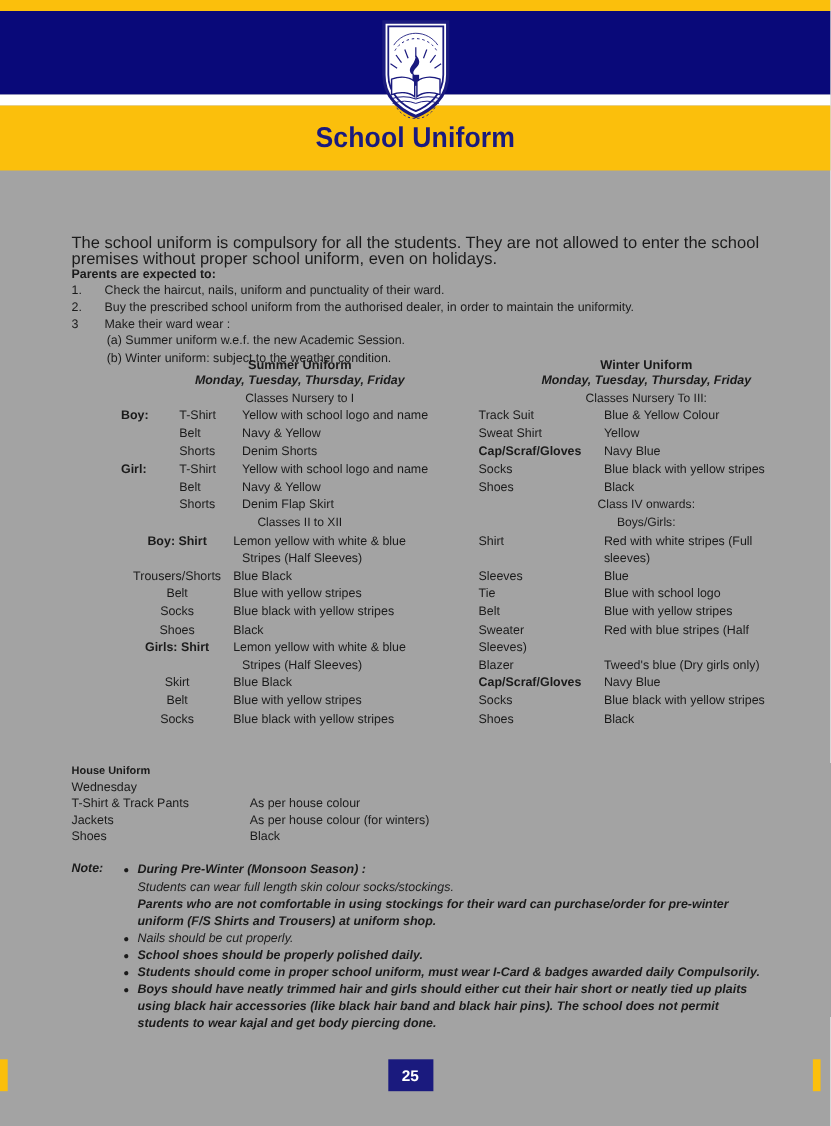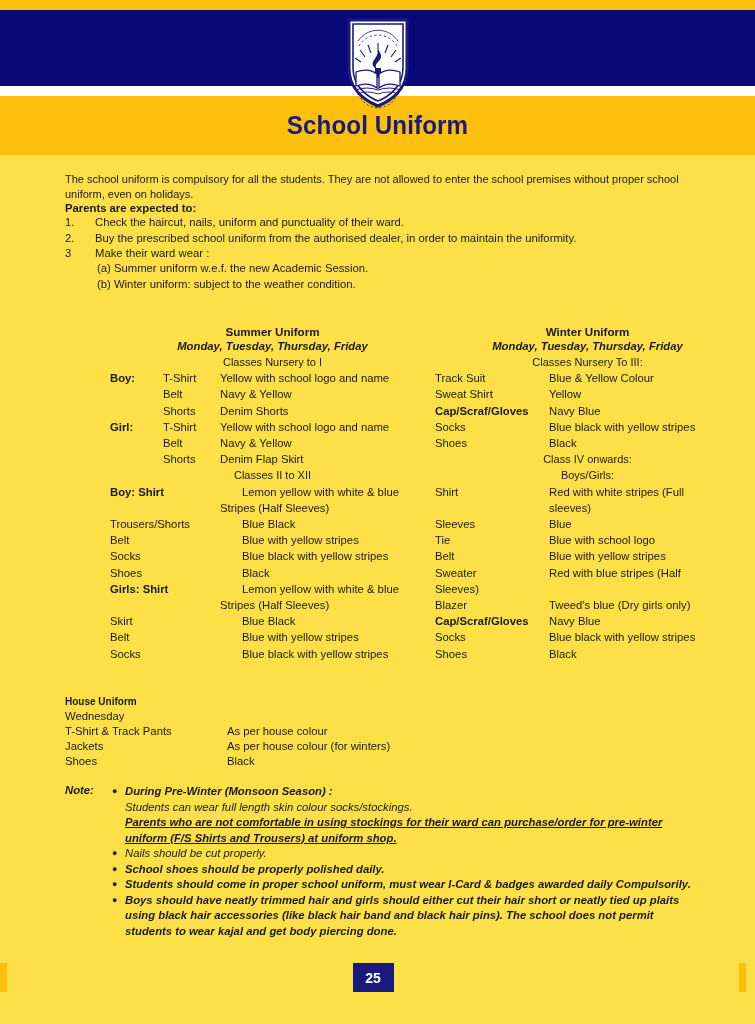--- a/index.html
+++ b/index.html
@@ -3,21 +3,21 @@
 <meta charset="utf-8">
 <style>
   * { box-sizing: border-box; margin: 0; padding: 0; }
   html, body {
     width: 755px; height: 1024px;
     background: #ffffff;
     font-family: "Liberation Sans", sans-serif;
     color: #1a1a1a;
     overflow: hidden;
   }
-  .page { position: relative; width: 755px; height: 1024px; background:#fde047; }
+  .page { position: relative; width: 755px; height: 1024px; background:#a3a3a3; }
 
   
   .band-top-yellow { position:absolute; left:0; top:0; width:755px; height:10px; background:#FBBF0C; }
   .band-navy       { position:absolute; left:0; top:10px; width:755px; height:76px; background:#090979; }
   .band-white-gap  { position:absolute; left:0; top:86px; width:755px; height:10px; background:#ffffff; }
   .band-yellow     { position:absolute; left:0; top:96px; width:755px; height:59px; background:#FBBF0C; }
 
   .page-title {
     position:absolute; left:0; top:110px; width:755px;
     text-align:center;
@@ -26,22 +26,22 @@
     font-family:"Liberation Sans", sans-serif;
     transform: scaleX(0.93);
   }
 
   
   .logo-wrap { position:absolute; left:343px; top:16px; width:70px; height:94px; }
   .logo-wrap svg { display:block; }
 
   
   .content { position:absolute; left:65px; top:172px; width:628px; }
-  .intro { font-size:11px; line-height:14.6px; color:#1b1b1b; }
-  .bold { font-weight:bold;text-decoration:underline; }
+  .intro { font-size:15px; line-height:14.6px; color:#1b1b1b;margin-top:42px; }
+  .bold { font-weight:bold; }
   .ital { font-style:italic; }
   .bi   { font-weight:bold; font-style:italic; }
 
   .subhead { font-size:11.3px; font-weight:bold; margin-top:1px; }
 
   .numlist { margin-top:1px; }
   .numrow { display:flex; font-size:11.3px; line-height:15.4px; }
   .numrow .n { width:30px; flex:none; }
   .numrow .t { flex:1; }
   .sublist { margin-left:32px; font-size:11.3px; line-height:15.4px; }
@@ -54,21 +54,21 @@
   .col-title { text-align:center; font-size:11.6px; font-weight:bold; line-height:15px; }
   .col-days  { text-align:center; font-size:11.3px; font-style:italic; font-weight:bold; line-height:15px; }
   .grp-head  { font-size:11px; font-weight:normal; line-height:16.2px;text-align:center; }
 
   .row3 { display:flex; font-size:11.3px; line-height:16.2px; }
   .row3 .c1 { width:53px; flex:none; font-weight:bold; }
   .row3 .c2 { width:57px; flex:none; }
   .row3 .c3 { flex:1; }
 
   .row2 { display:flex; font-size:11.3px; line-height:16.2px; }
-  .row2 .k { width:132px; flex:none; }
+  .row2 .k { width:102px; flex:none;text-align:center; }
   .row2 .v { flex:1; }
   .row2 .k.b { font-weight:bold; }
 
   .rowR { display:flex; font-size:11.3px; line-height:16.2px; }
   .rowR .k { width:114px; flex:none; }
   .rowR .v { flex:1; }
   .rowR .k.b { font-weight:bold; }
   .cont { font-size:11.3px; line-height:16.2px; }
   .cont.ind { margin-left:110px; }
   .cont.indR { margin-left:114px; }

